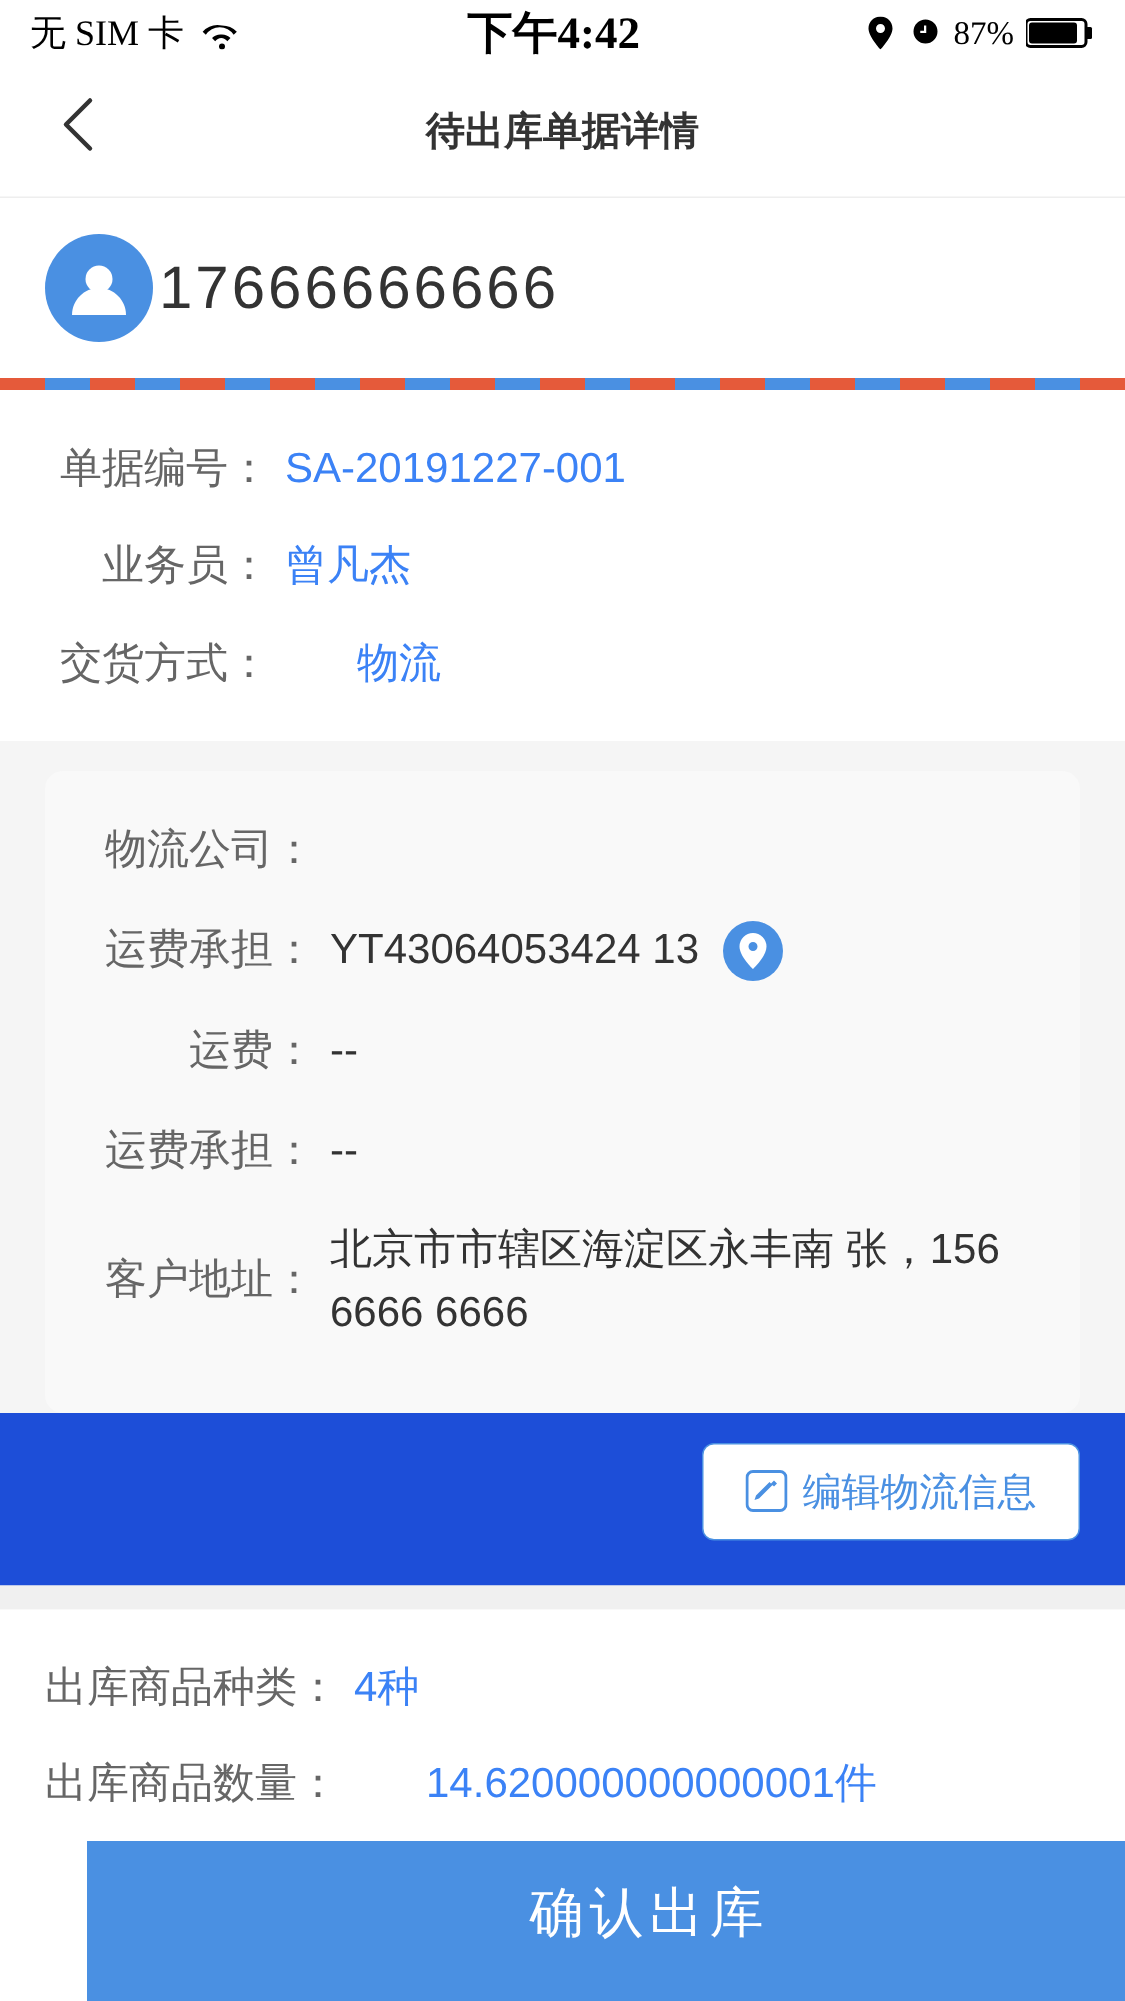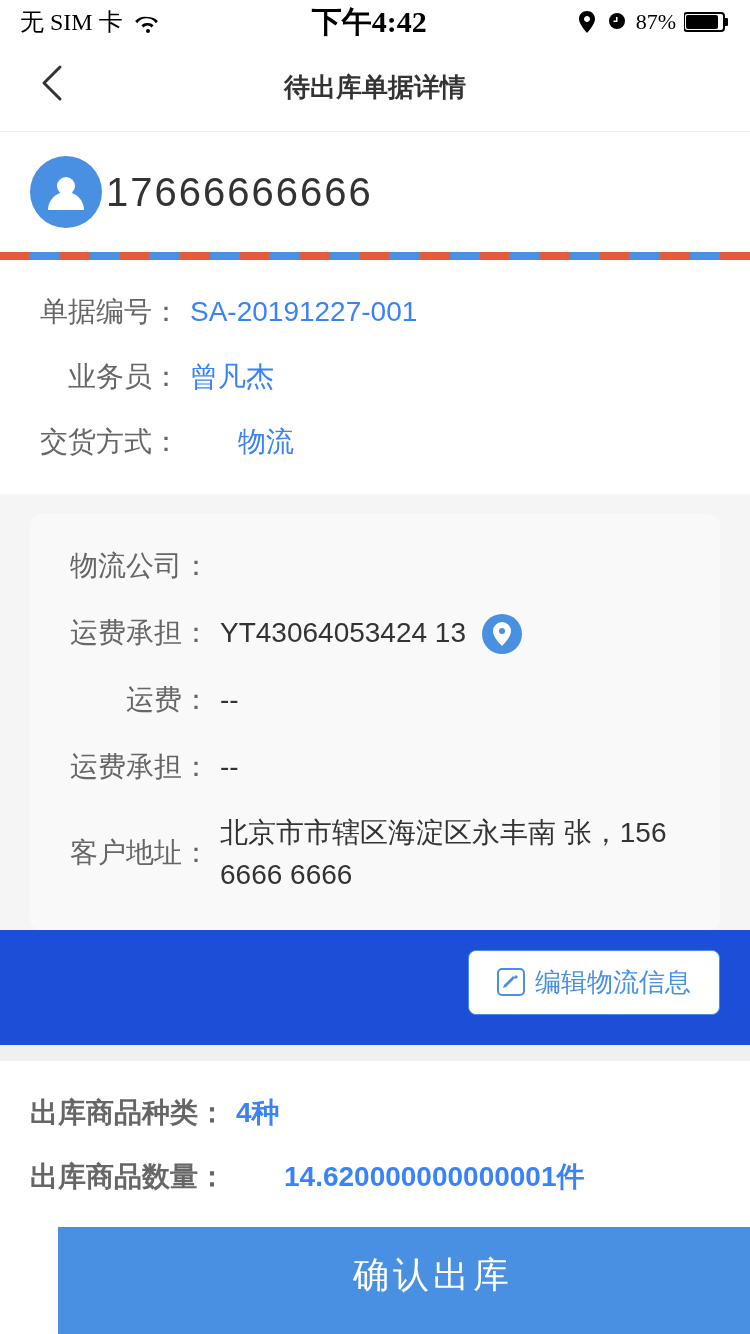--- a/index.html
+++ b/index.html
@@ -130,21 +130,21 @@
       border-radius: 12px;
       padding: 30px;
       margin: 20px 30px;
     }
     .logistics-row {
       display: flex;
       align-items: center;
       margin-bottom: 22px;
       line-height: 1.6;
     }
-    .logistics-row:last-child { margin-bottom: 4px; align-items: center; }
+    .logistics-row:last-child { margin-bottom: 16px; align-items: center; }
     .logistics-label {
       color: #666;
       font-size: 28px;
       flex-shrink: 0;
       min-width: 160px;
       text-align: right;
       padding-right: 10px;
     }
     .logistics-value {
       color: #333;
@@ -190,21 +190,20 @@
     
     .gray-separator {
       height: 16px;
       background: #f0f0f0;
     }
 
     
     .goods-section {
       background: #fff;
       padding: 30px;
-      font-weight: bold;
     }
 
     
     .view-btn-wrap {
       display: flex;
       justify-content: flex-end;
       padding: 20px 30px 30px;
       background: #fff;
     }
     .view-btn {

